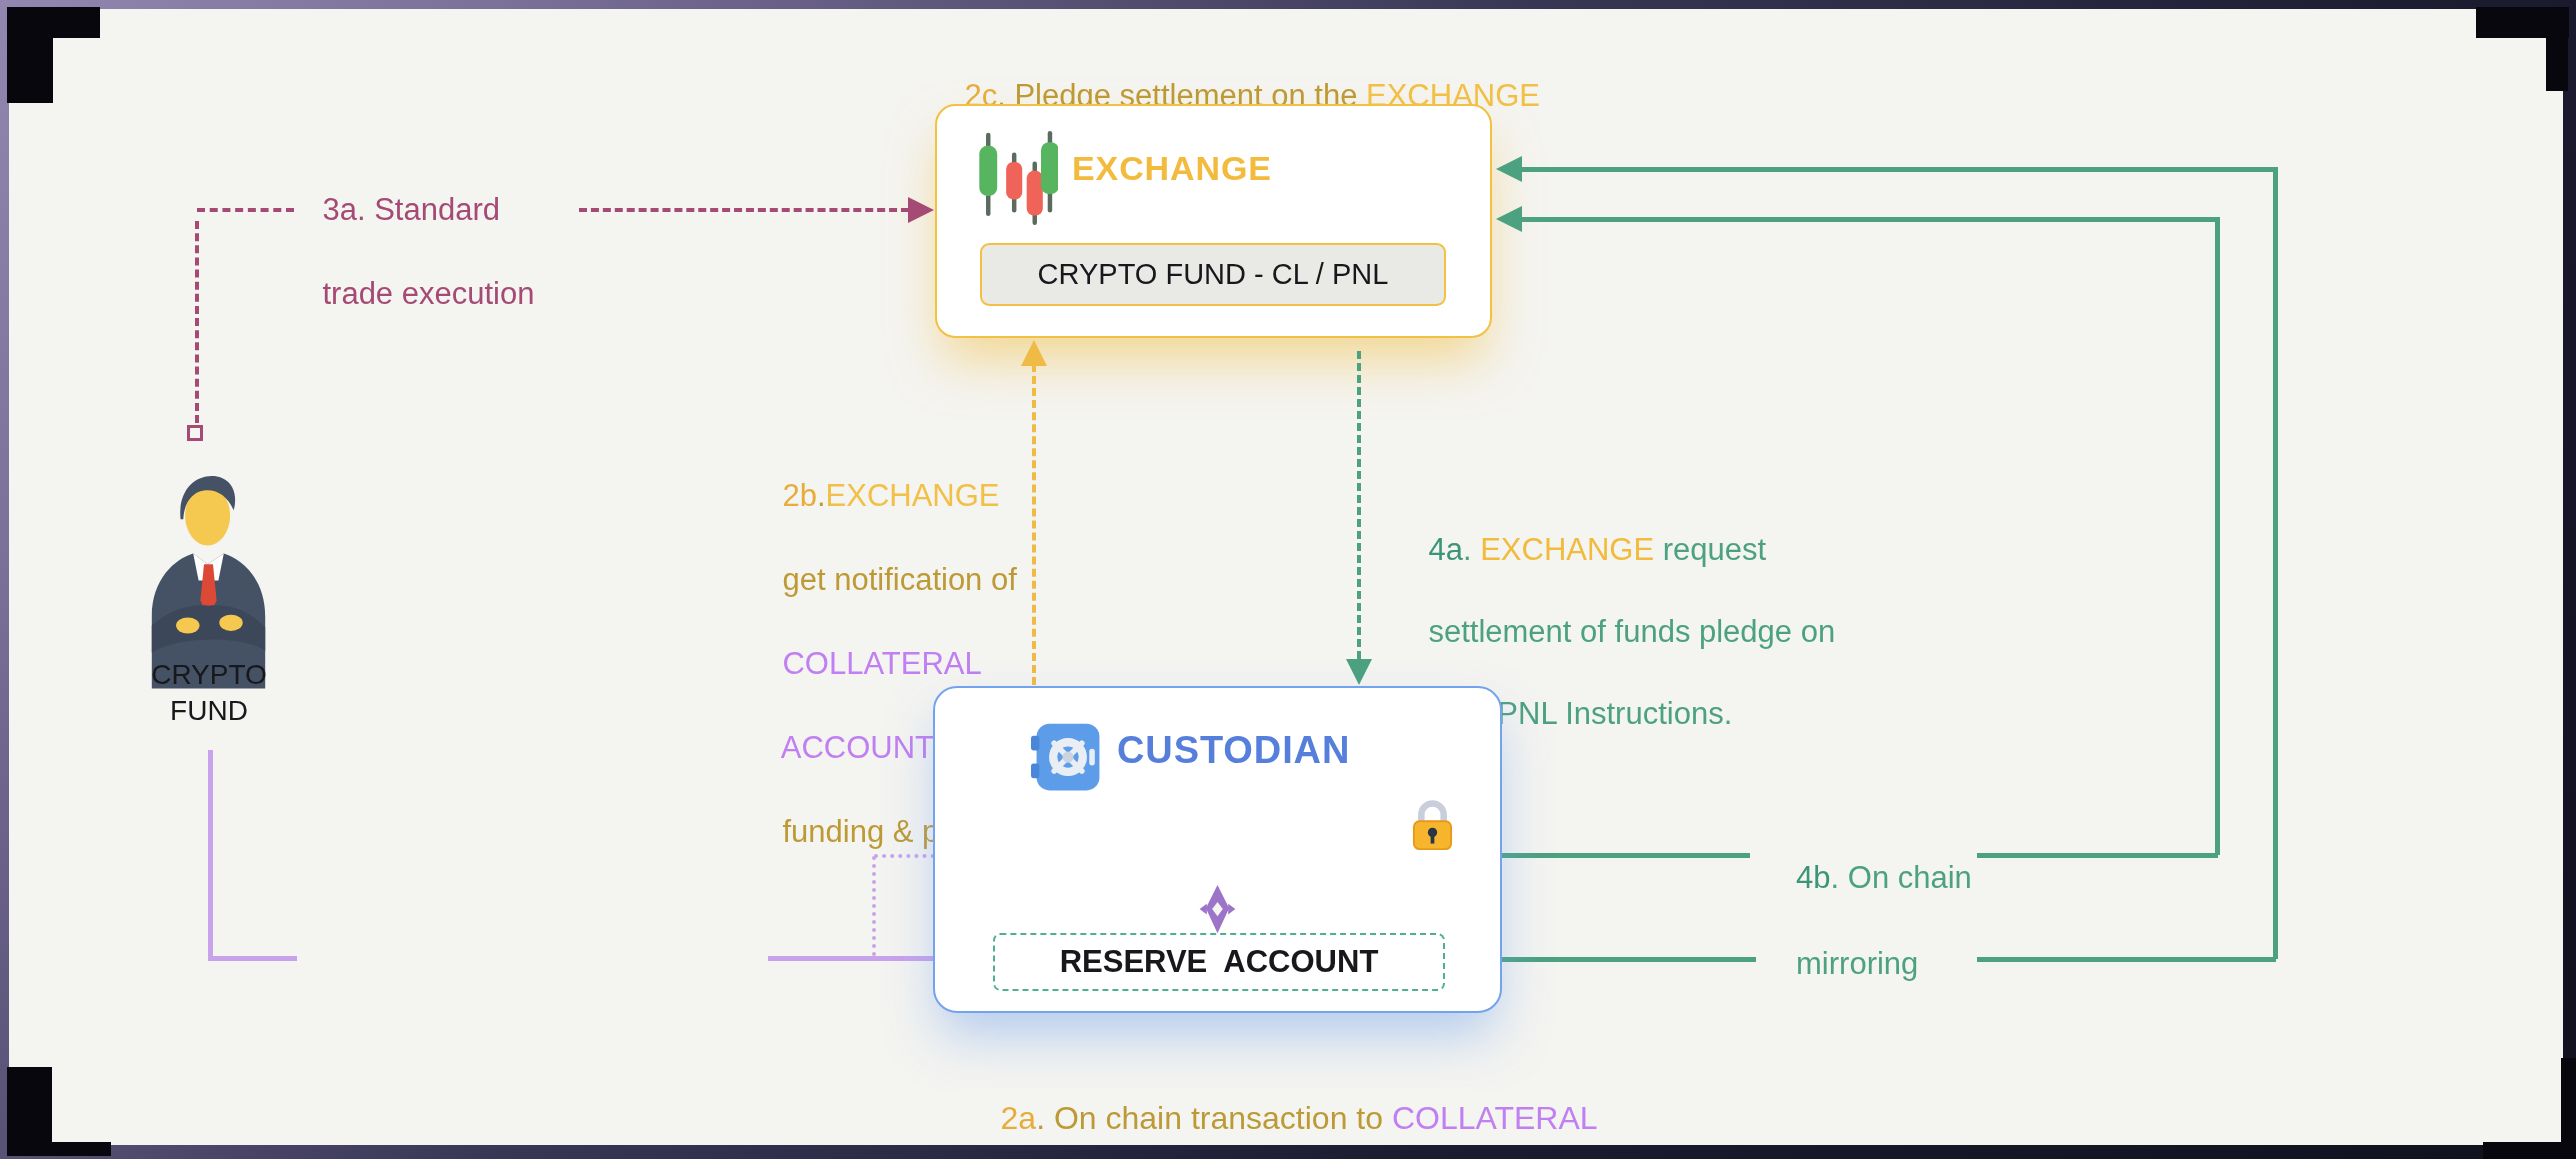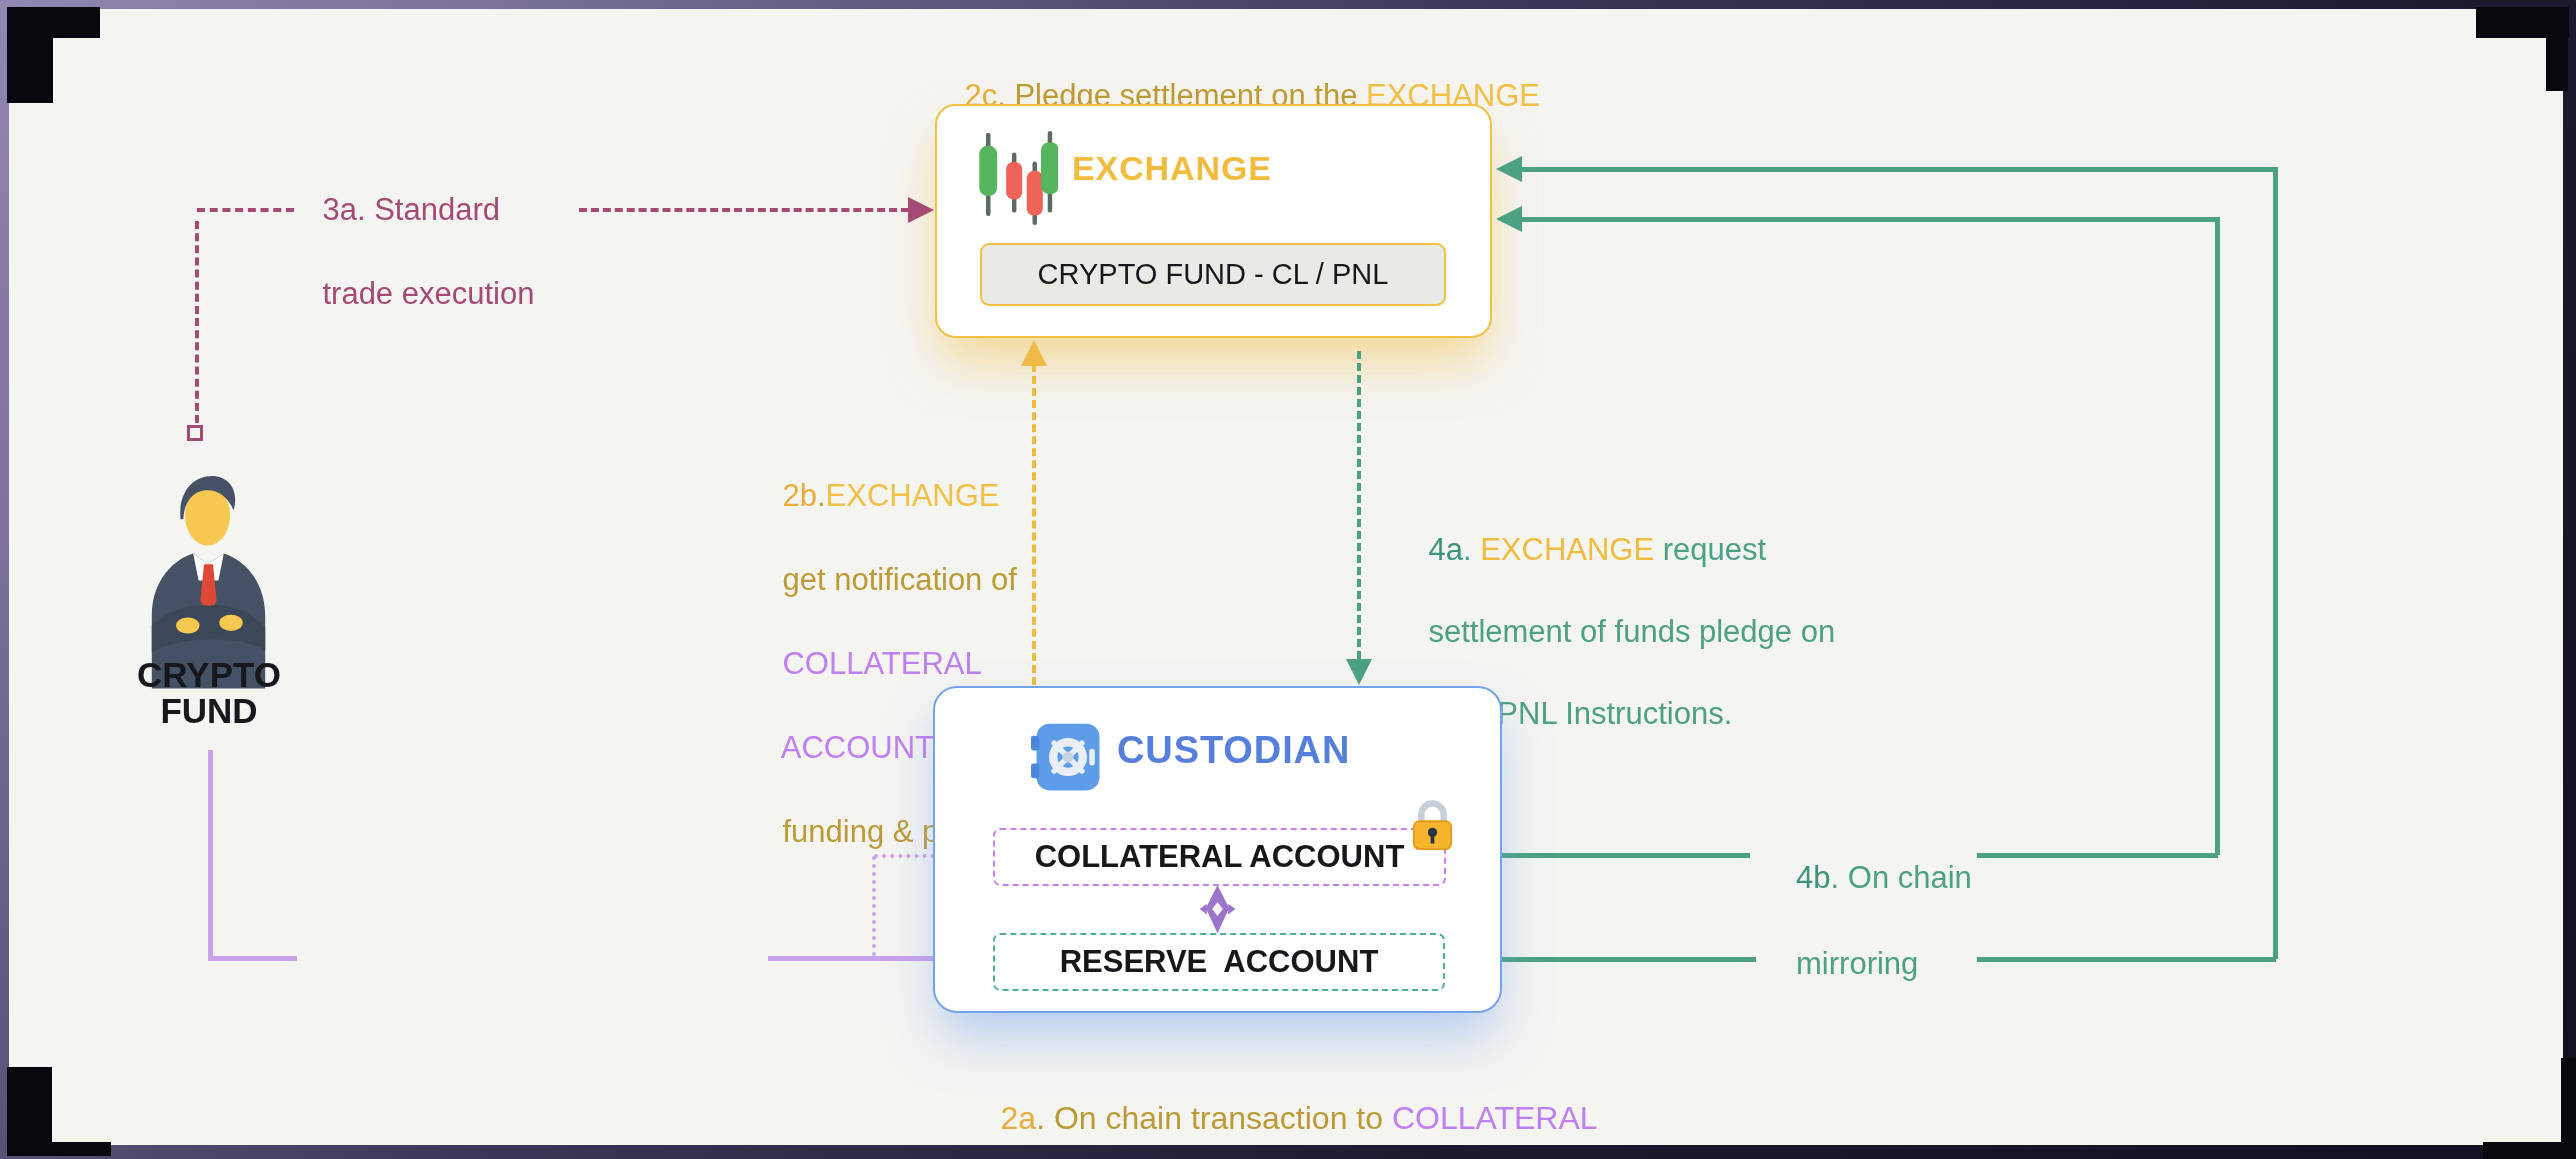--- a/index.html
+++ b/index.html
@@ -53,21 +53,21 @@
   .c-goldtx{color:#bd9a35;}
   .c-purple{color:#c07ff2;}
   .c-lavtx{color:#a884d8;}
   .c-purplenum{color:#9f6bd0;}
   .c-blue{color:#3e7be2;}
   .c-green{color:#4ca181;}
   .c-greennum{color:#3d9579;}
   .c-black{color:#17181c;}
   .sq{position:absolute;box-sizing:border-box;border:3.7px solid #a54a75;width:16px;height:16px;}
   .actor-label{position:absolute;left:121px;top:657px;width:176px;text-align:center;
-    font-size:35px;font-weight:700;line-height:36px;color:#17181c;}
+    font-size:28px;font-weight:400;line-height:36px;color:#17181c;}
 </style>
 </head>
 <body>
 
 <div class="canvas">
   <div class="content"></div>
 
   <div class="step" style="left:930px;top:33px;">
     <span class="b c-goldnum">2c</span><span class="c-goldtx">. </span><span class="c-goldtx">Pledge settlement on the </span><span class="b c-gold">EXCHANGE</span>
   </div>
@@ -167,23 +167,20 @@
       <rect x="0" y="46" width="9" height="16" rx="3" fill="#4b87d8"></rect>
       <g stroke="#e9eef4" stroke-width="6" stroke-linecap="round">
         <line x1="25" y1="24" x2="55" y2="54"></line>
         <line x1="55" y1="24" x2="25" y2="54"></line>
       </g>
       <circle cx="40" cy="39" r="16" fill="none" stroke="#e9eef4" stroke-width="9"></circle>
       <circle cx="40" cy="39" r="6" fill="#c9d4e0"></circle>
       <rect x="63" y="30" width="6" height="18" rx="3" fill="#e9eef4"></rect>
     </svg>
     <div class="cu-title">CUSTODIAN</div>
-    <div class="dash-box collateral">
-      <span>COLLATERAL ACCOUNT</span>
-    </div>
     <div class="dash-box reserve">
       <span>RESERVE  ACCOUNT</span>
     </div>
     <svg class="abs" style="left:477px;top:109px;" width="41" height="54" viewBox="0 0 44 58">
       <path d="M10,28 v-9 a12,12 0 0 1 24,0 v9" fill="none" stroke="#c9cfda" stroke-width="7"></path>
       <rect x="2" y="26" width="40" height="30" rx="6" fill="#f6b52d" stroke="#e59a1b" stroke-width="2"></rect>
       <circle cx="22" cy="38" r="5" fill="#2a3646"></circle>
       <rect x="20" y="40" width="4" height="10" fill="#2a3646"></rect>
     </svg>
     <svg class="abs" style="left:264px;top:197px;" width="37" height="50" viewBox="0 0 40 56">

